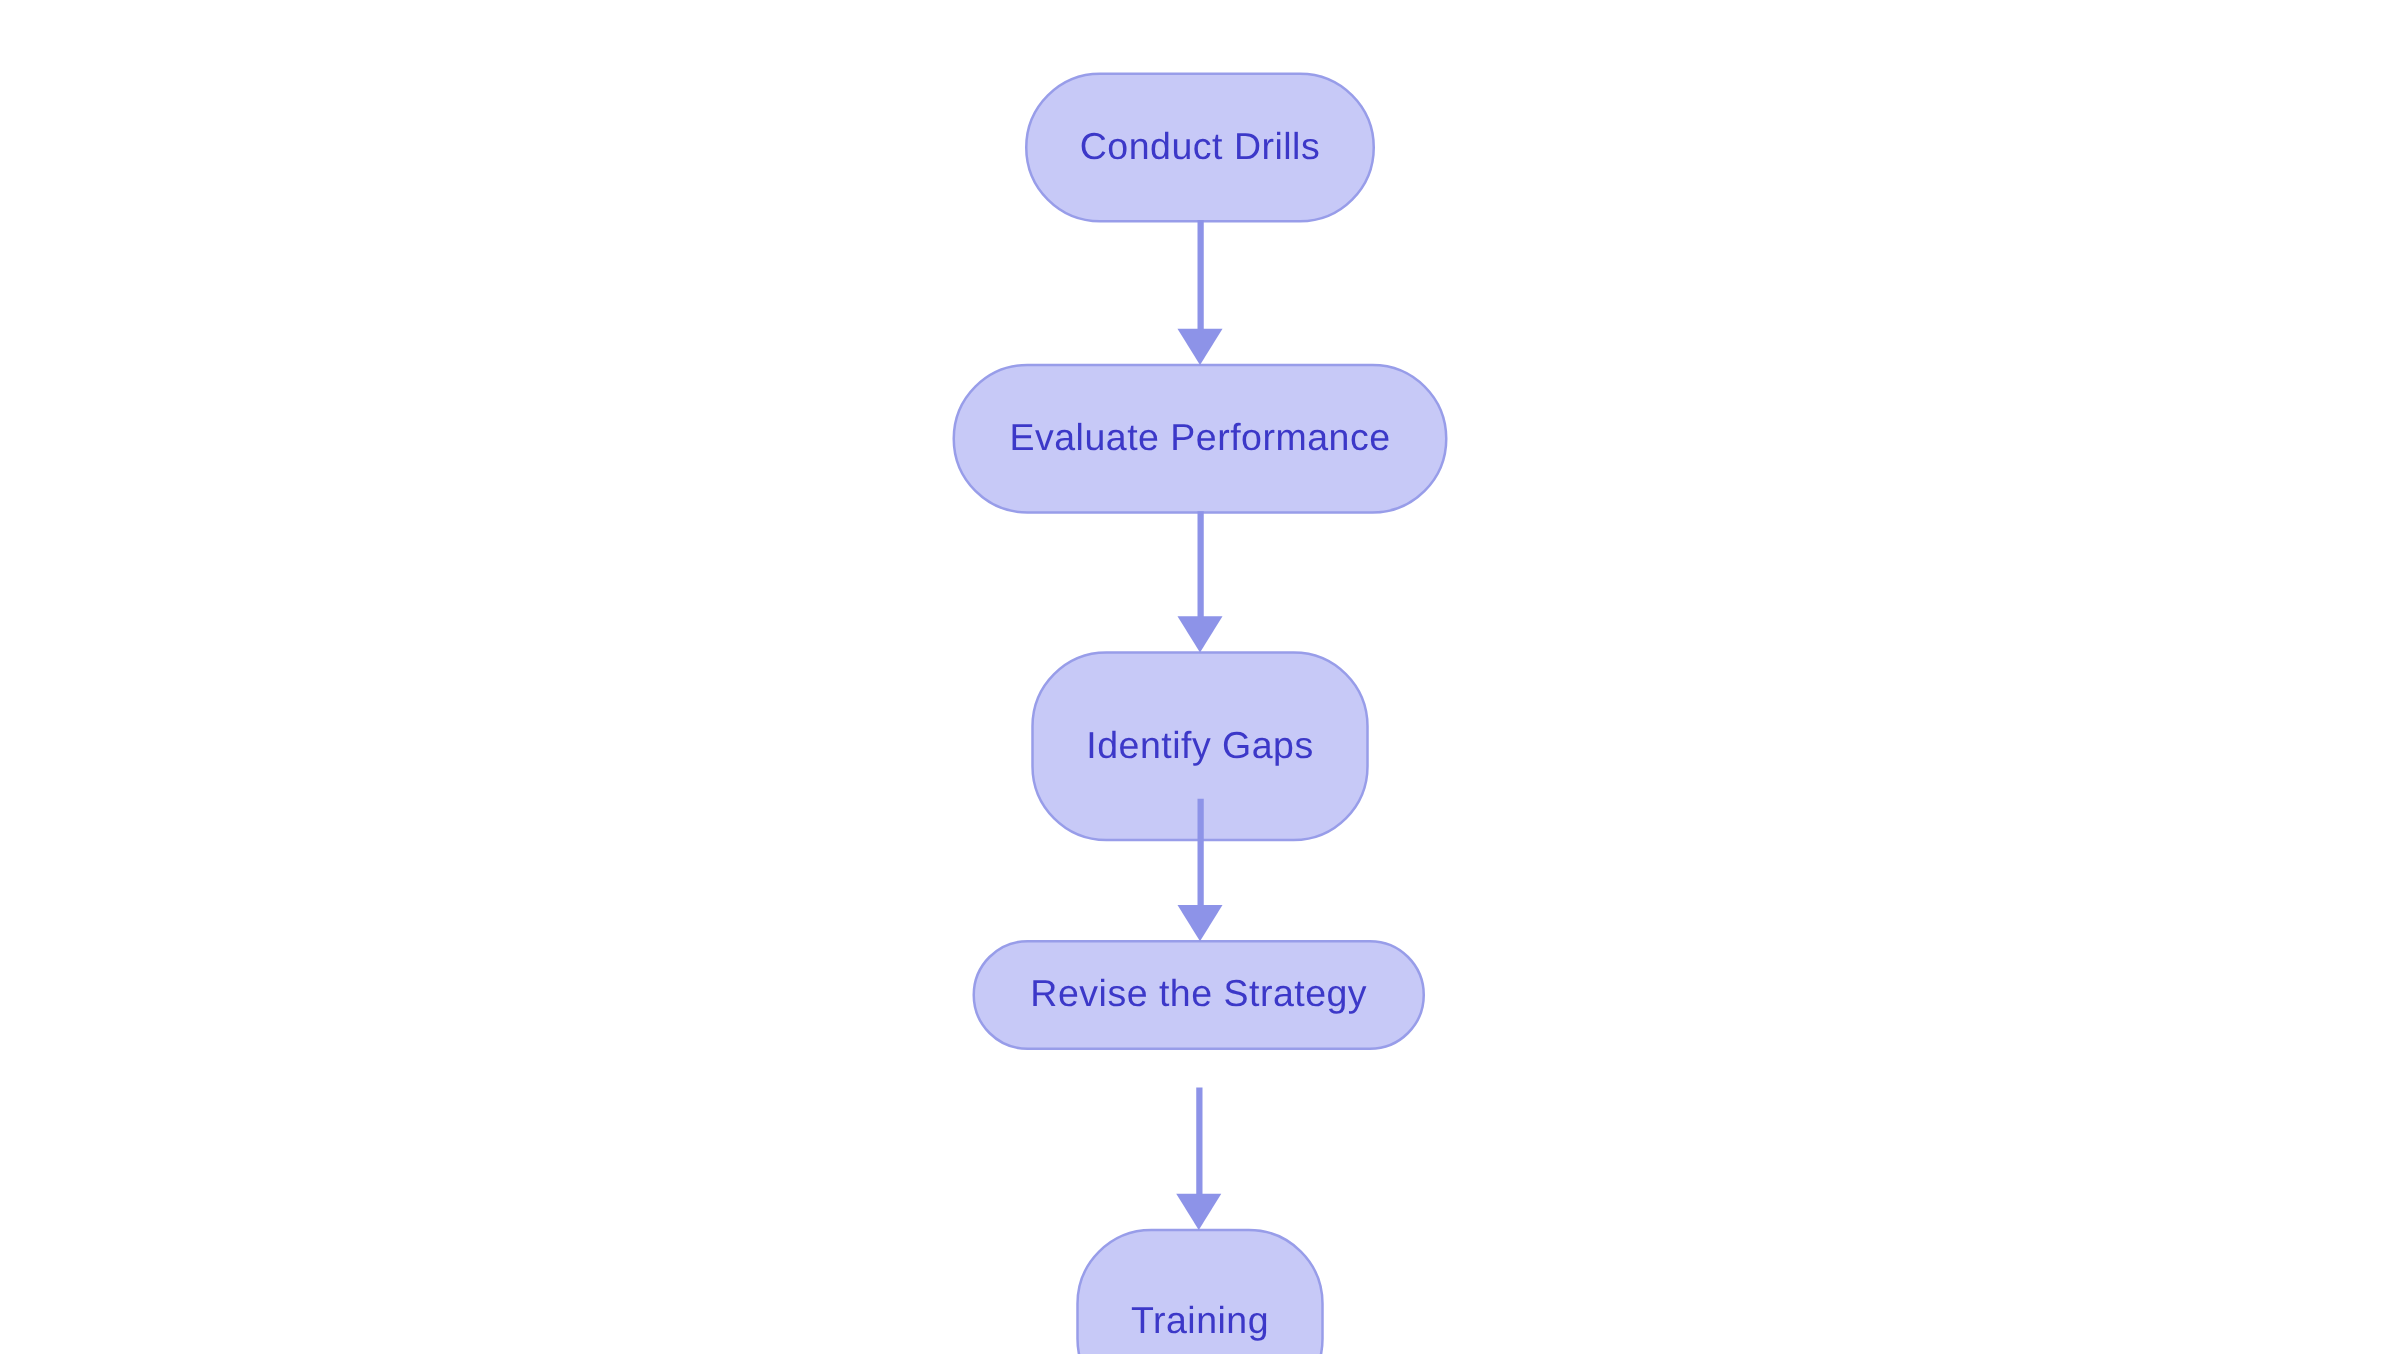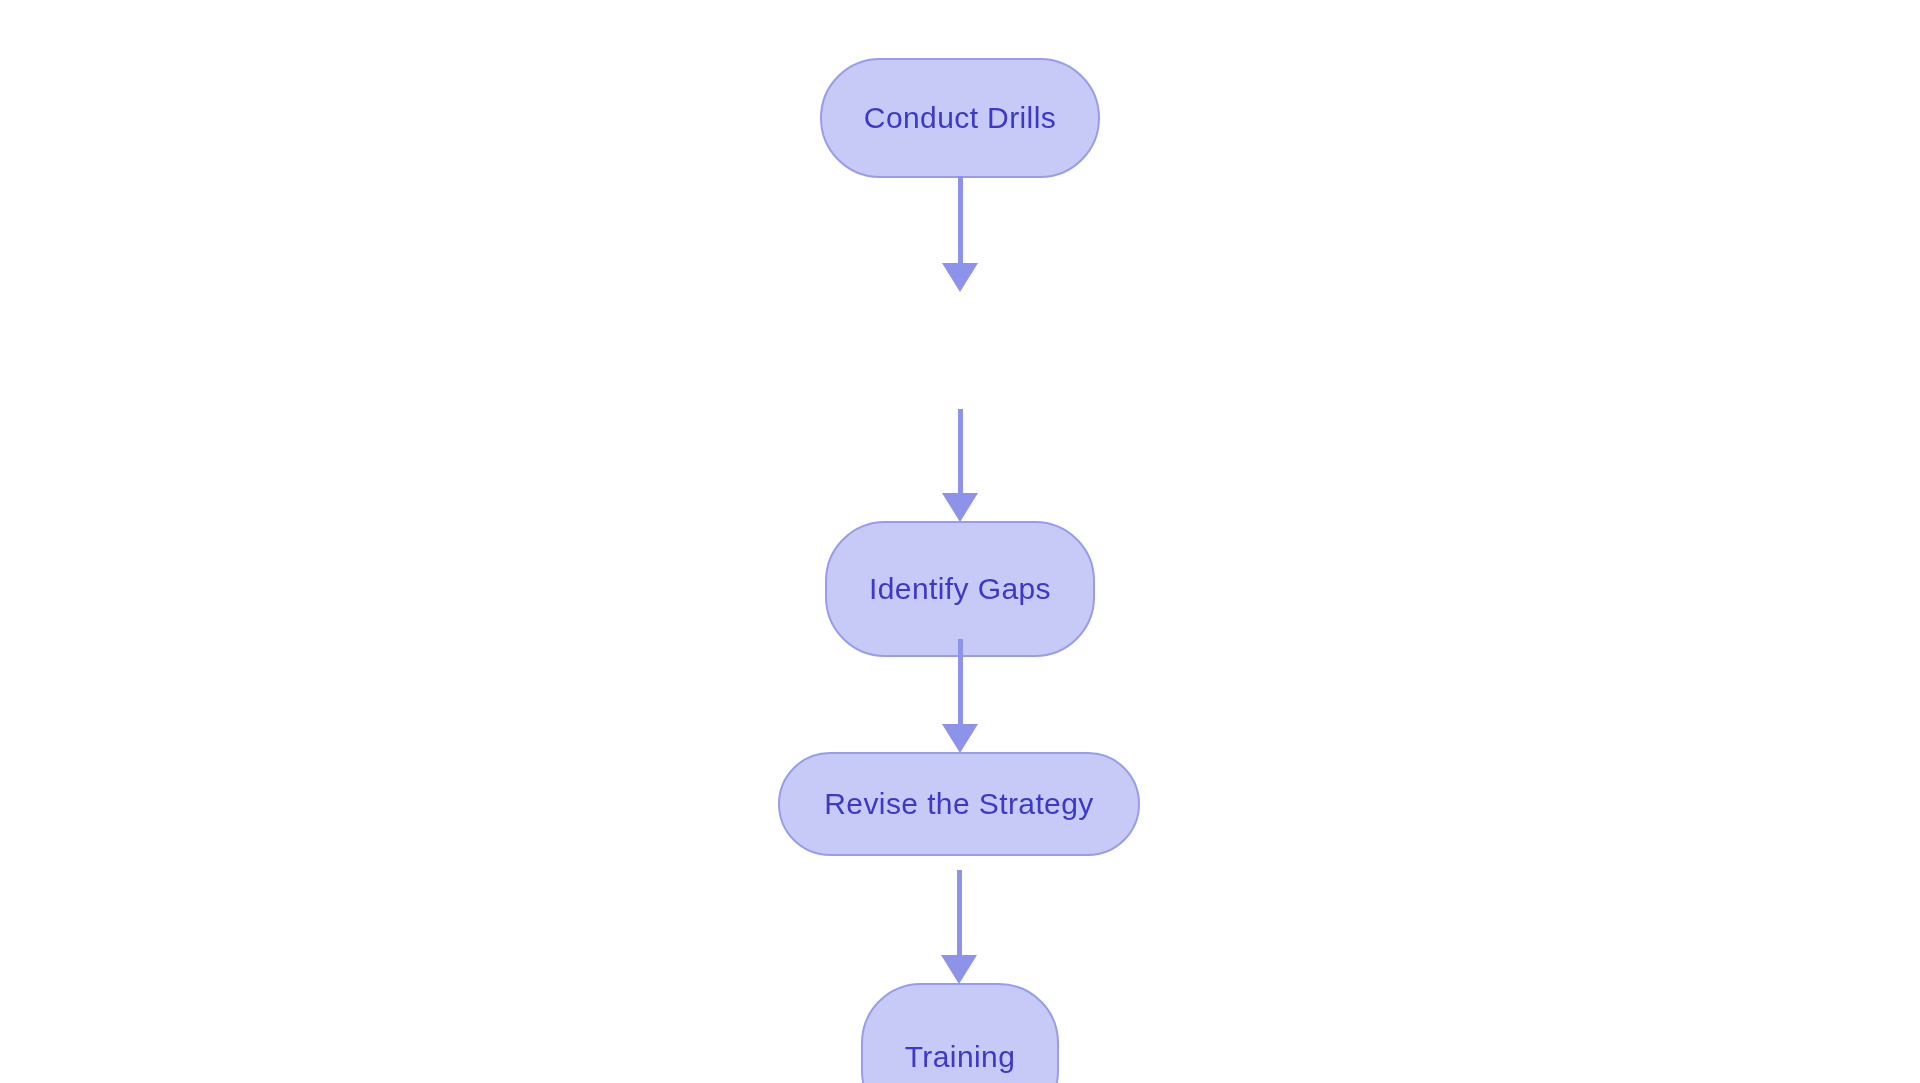--- a/index.html
+++ b/index.html
@@ -48,24 +48,27 @@
     border-top:29px solid var(--arrow);
   }
 </style>
 </head>
 <body>
 
 <div id="canvas">
     <div class="node" style="left: 820px; top: 16px; width: 280px; height: 120px;">
       <span class="node-label">Conduct Drills</span>
     </div>
-    <div class="node" style="left: 825px; top: 479px; width: 270px; height: 136px;">
+    <div class="node" style="left: 762px; top: 249px; width: 396px; height: 120px;">
+      <span class="node-label">Evaluate Performance</span>
+    </div>
+    <div class="node" style="left: 825px; top: 479px; width: 270px; height: 152px;">
       <span class="node-label">Identify Gaps</span>
     </div>
-    <div class="node" style="left: 778px; top: 710px; width: 362px; height: 104px;">
+    <div class="node" style="left: 778px; top: 710px; width: 362px; height: 88px;">
       <span class="node-label">Revise the Strategy</span>
     </div>
     <div class="node" style="left: 861px; top: 941px; width: 198px; height: 148px;">
       <span class="node-label">Training</span>
     </div>
     <div class="edge-line" style="left: 957.5px; top: 134px; height: 88px;"></div>
     <div class="edge-arrowhead" style="left: 942px; top: 221px;"></div>
     <div class="edge-line" style="left: 957.5px; top: 367px; height: 85px;"></div>
     <div class="edge-arrowhead" style="left: 942px; top: 451px;"></div>
     <div class="edge-line" style="left: 957.5px; top: 597px; height: 86px;"></div>

